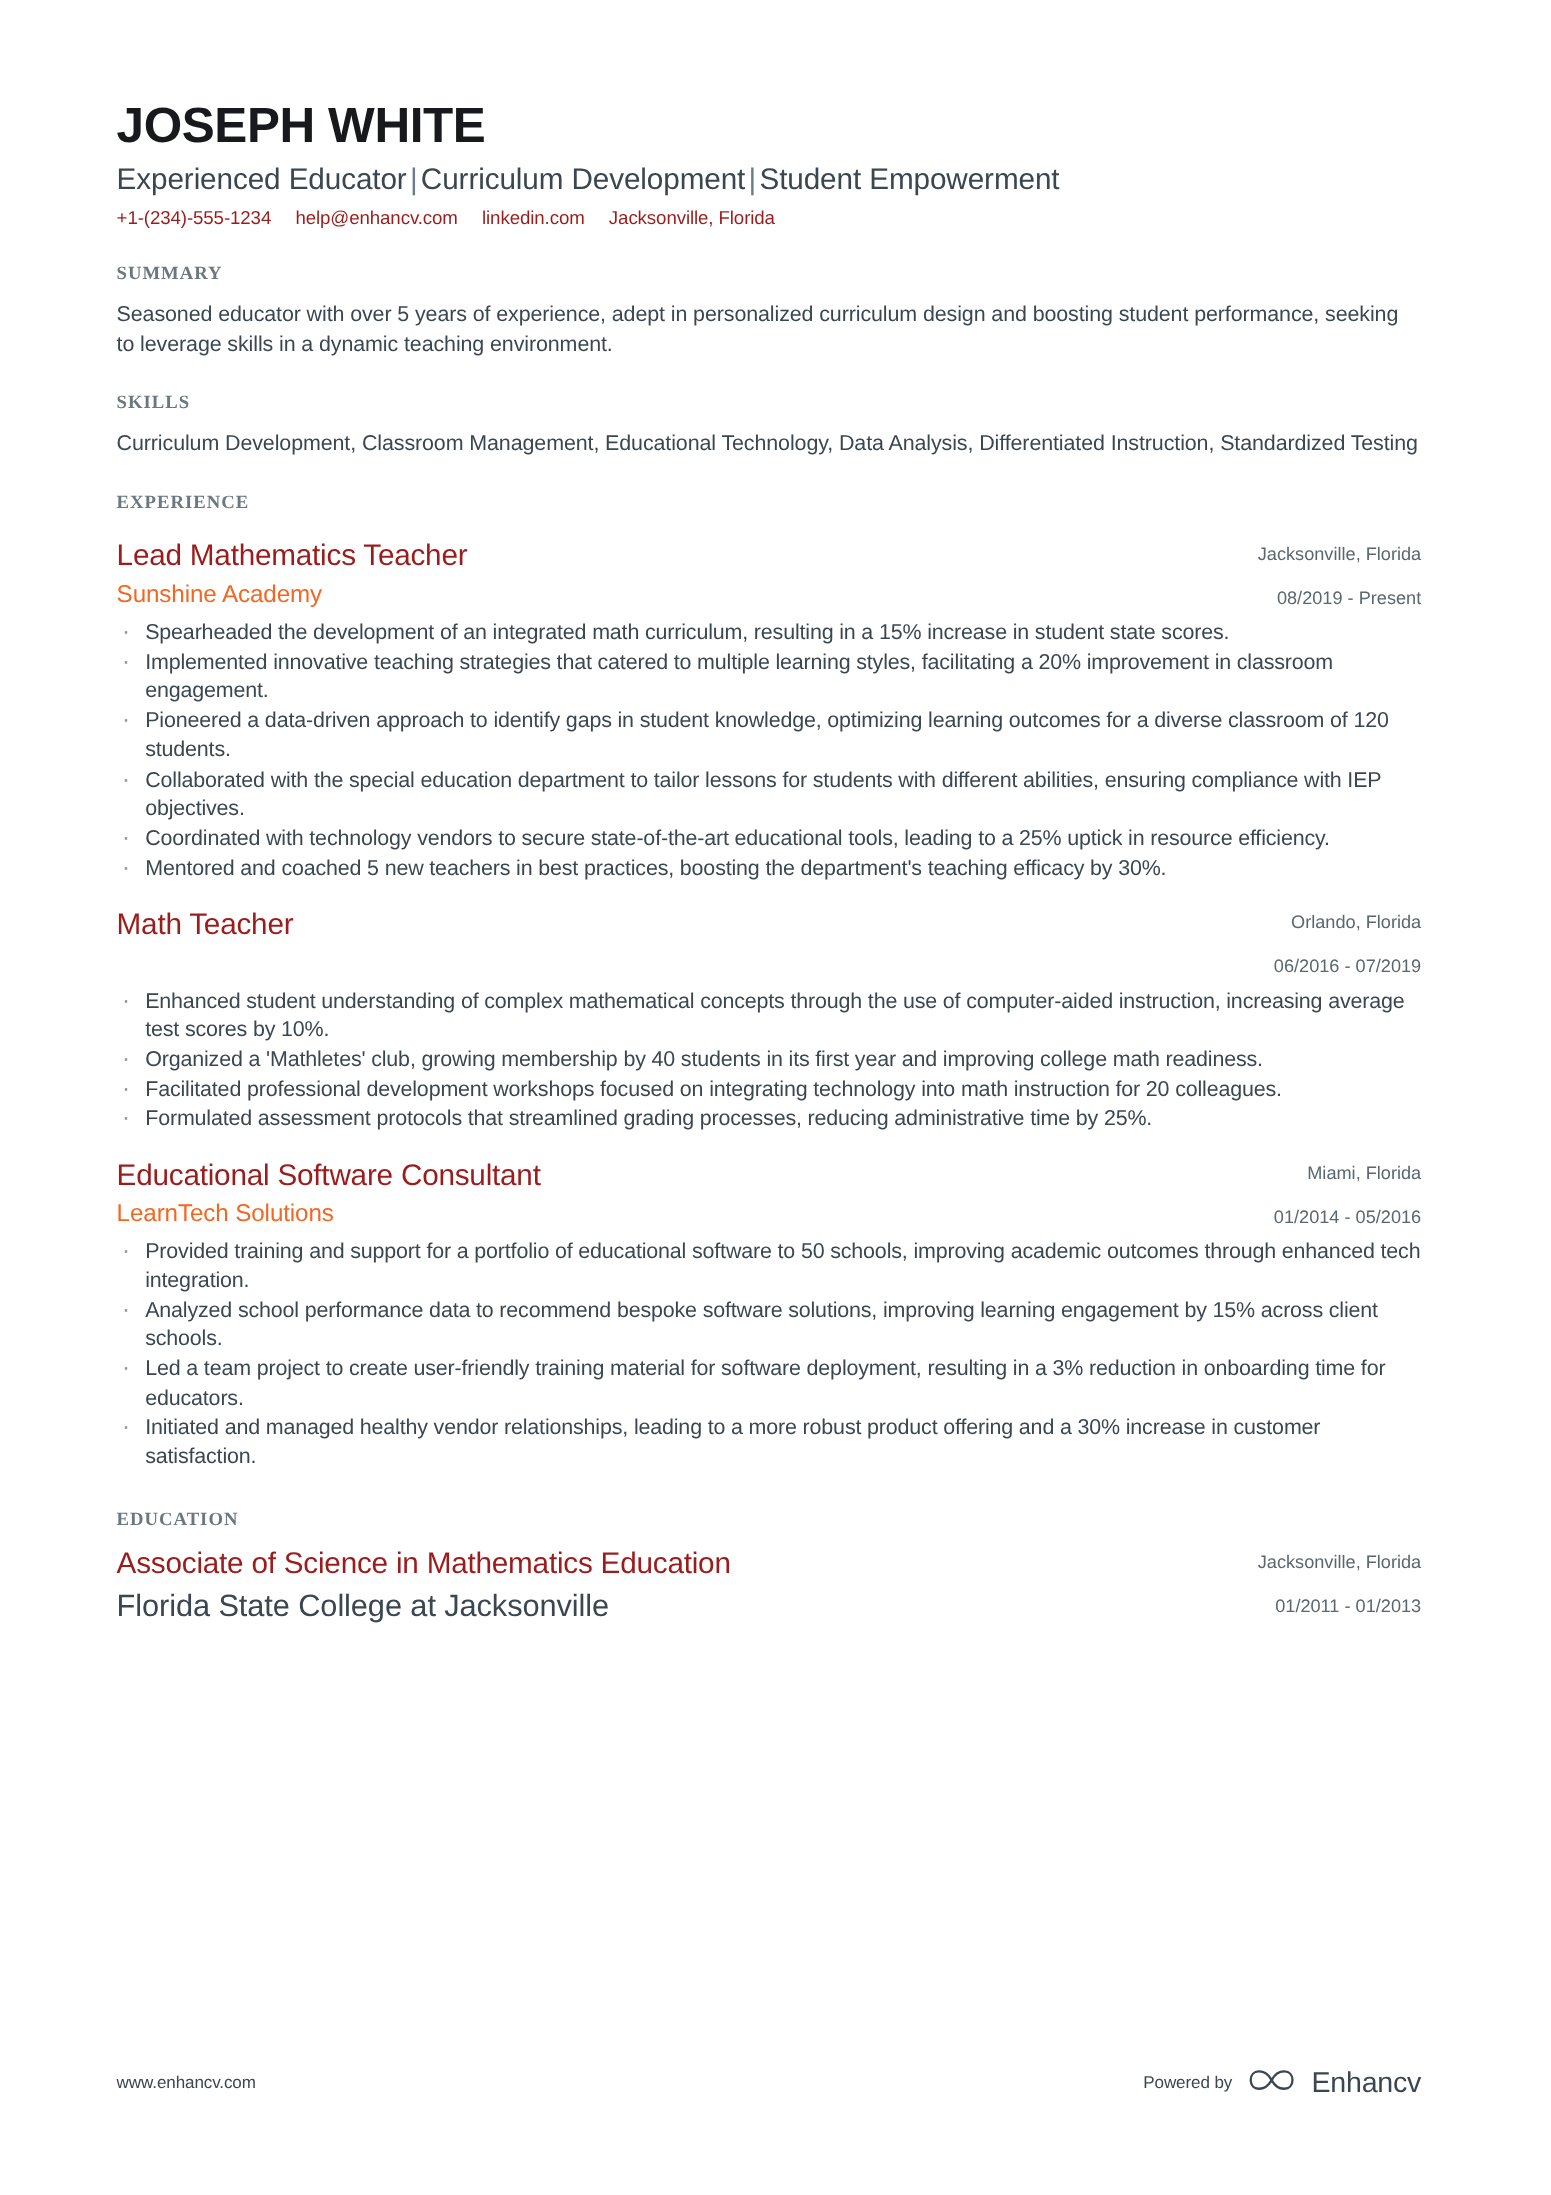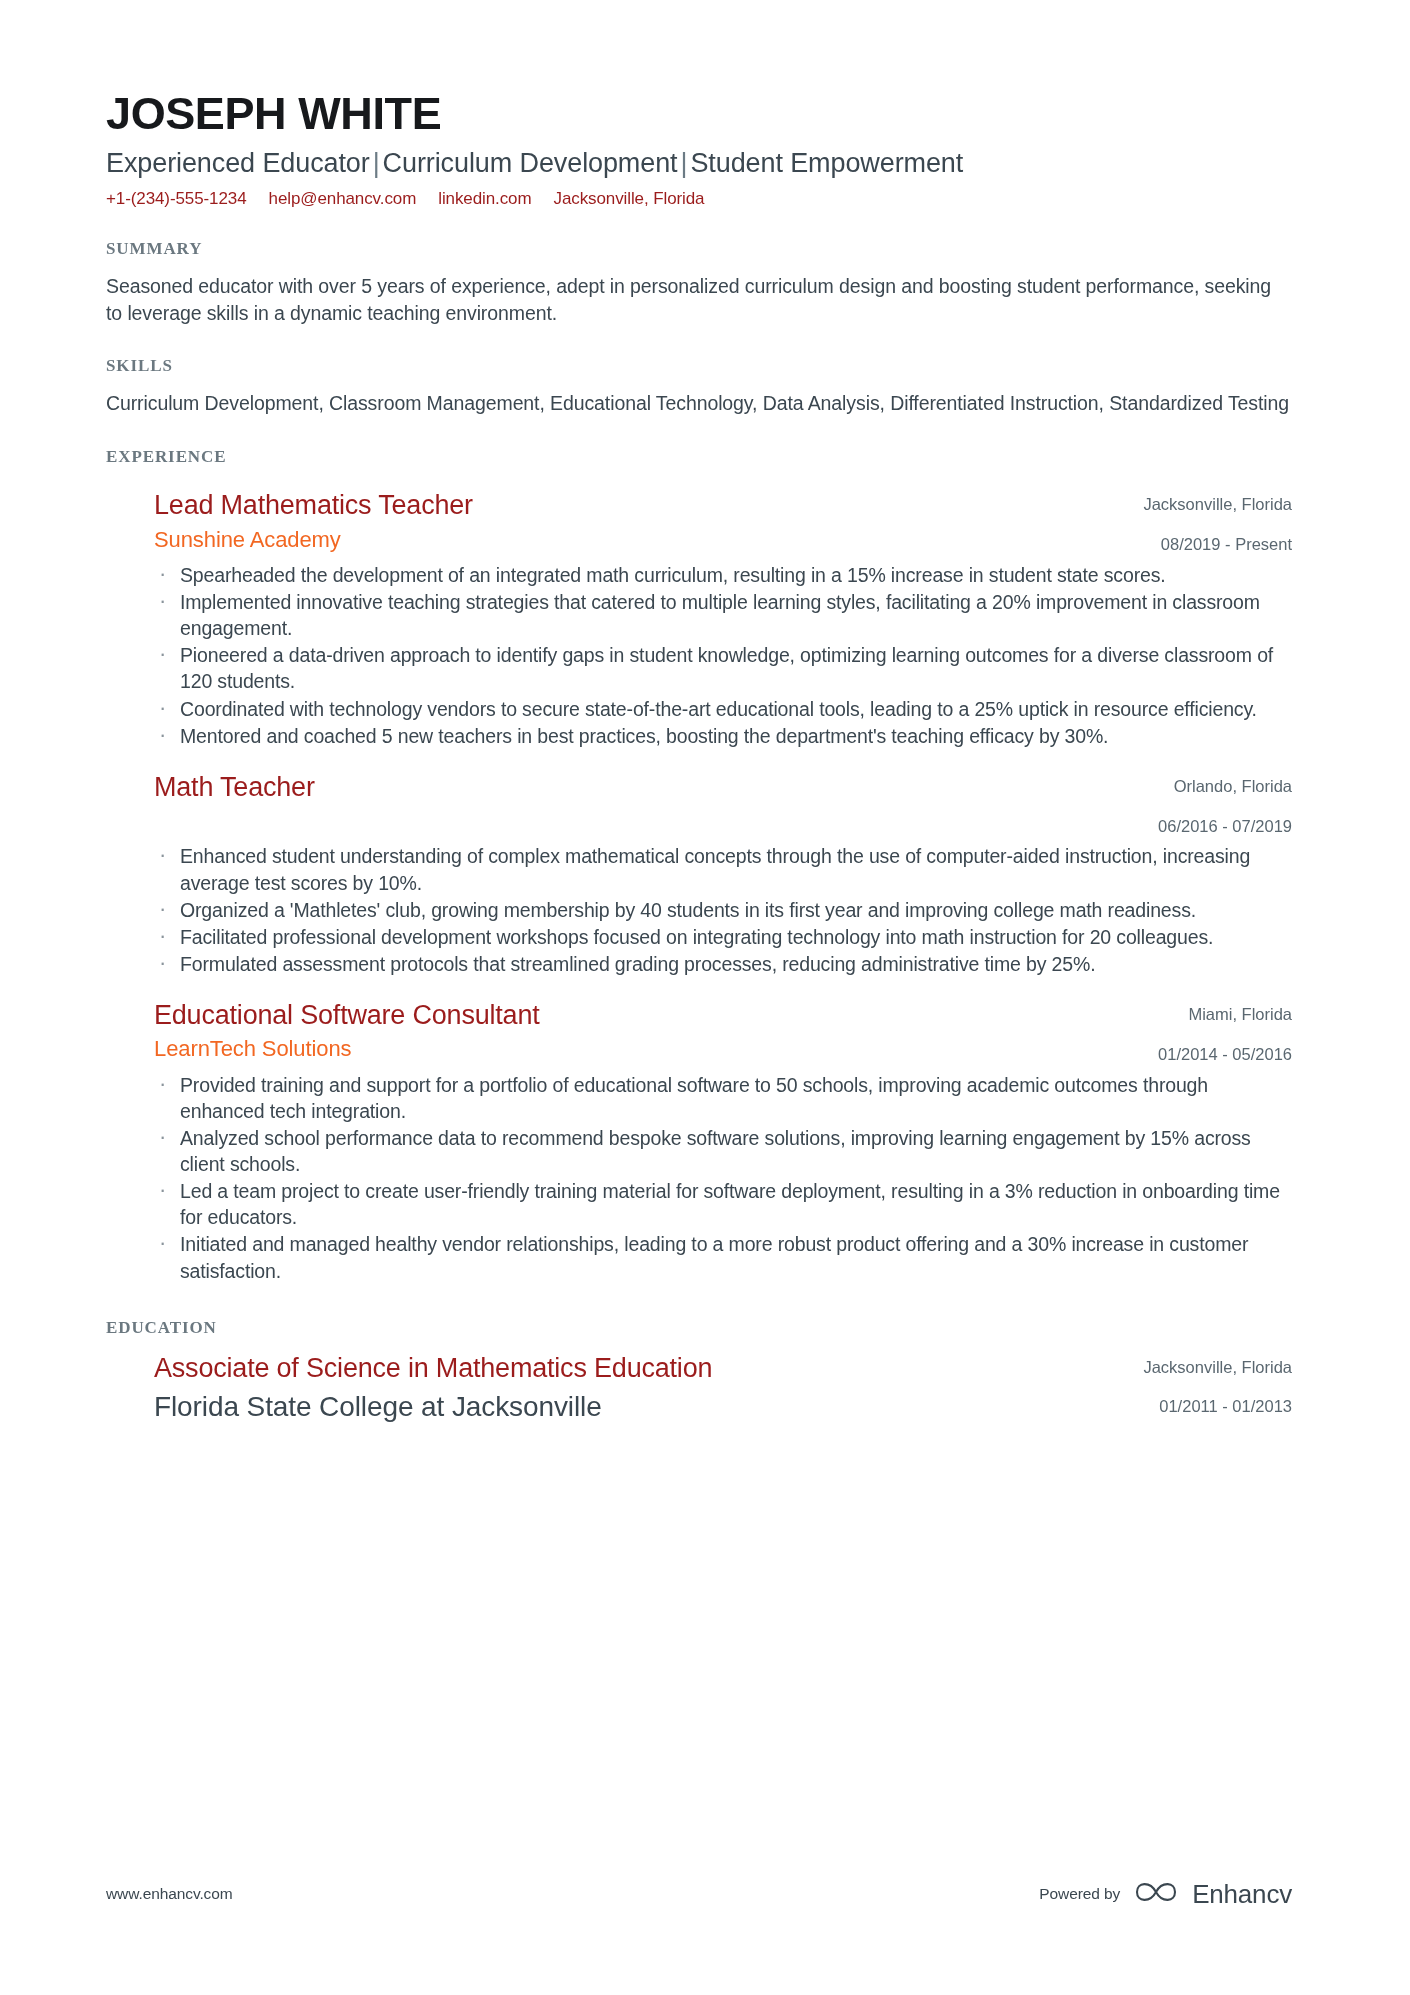--- a/index.html
+++ b/index.html
@@ -77,21 +77,20 @@
     line-height: 1.38;
     color: #3b4750;
     margin: 0;
     letter-spacing: -0.1px;
   }
 
   
   .entry {
     margin-top: 6px;
     margin-bottom: 2px;
-    margin-left: 48px;
   }
   .entry-head {
     display: flex;
     justify-content: space-between;
     align-items: flex-start;
   }
   .entry-left {
     flex: 1 1 auto;
     min-width: 0;
   }
@@ -238,20 +237,21 @@
         </div>
         <div class="entry-right">
           <div class="entry-location">Jacksonville, Florida</div>
           <div class="entry-dates">08/2019 - Present</div>
         </div>
       </div>
       <ul class="bullets">
         <li>Spearheaded the development of an integrated math curriculum, resulting in a 15% increase in student state scores.</li>
         <li>Implemented innovative teaching strategies that catered to multiple learning styles, facilitating a 20% improvement in classroom engagement.</li>
         <li>Pioneered a data-driven approach to identify gaps in student knowledge, optimizing learning outcomes for a diverse classroom of 120 students.</li>
+        <li>Collaborated with the special education department to tailor lessons for students with different abilities, ensuring compliance with IEP objectives.</li>
         <li>Coordinated with technology vendors to secure state-of-the-art educational tools, leading to a 25% uptick in resource efficiency.</li>
         <li>Mentored and coached 5 new teachers in best practices, boosting the department's teaching efficacy by 30%.</li>
       </ul>
     </div>
 
     <div class="entry exp-block">
       <div class="entry-head">
         <div class="entry-left">
           <div class="entry-title">Math Teacher</div>
         </div>

